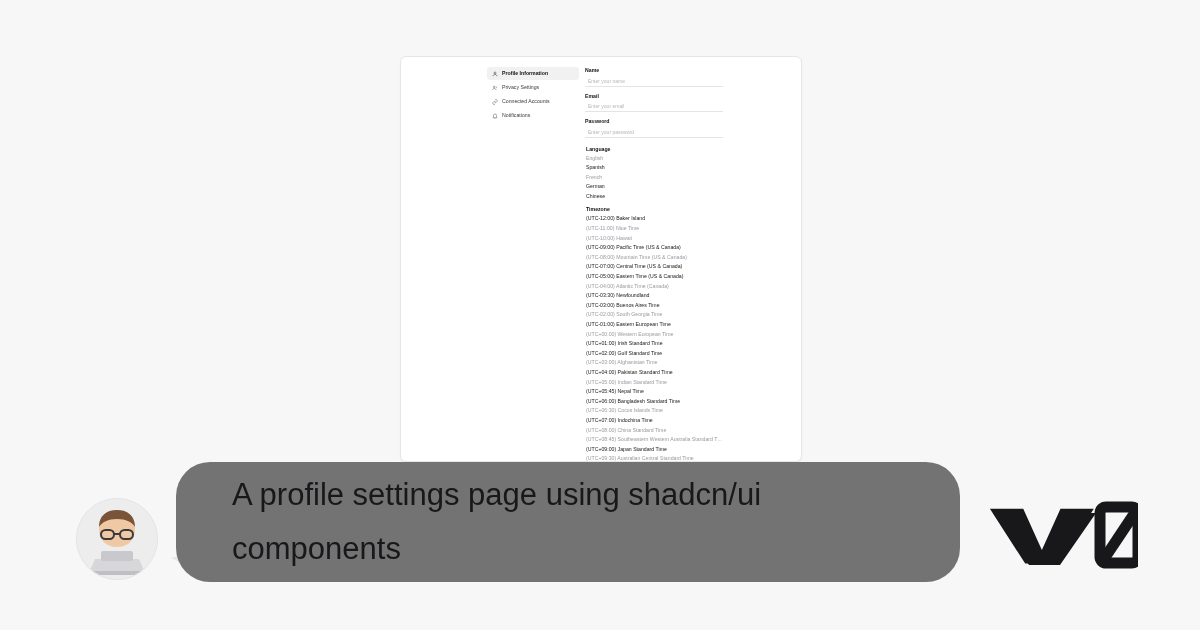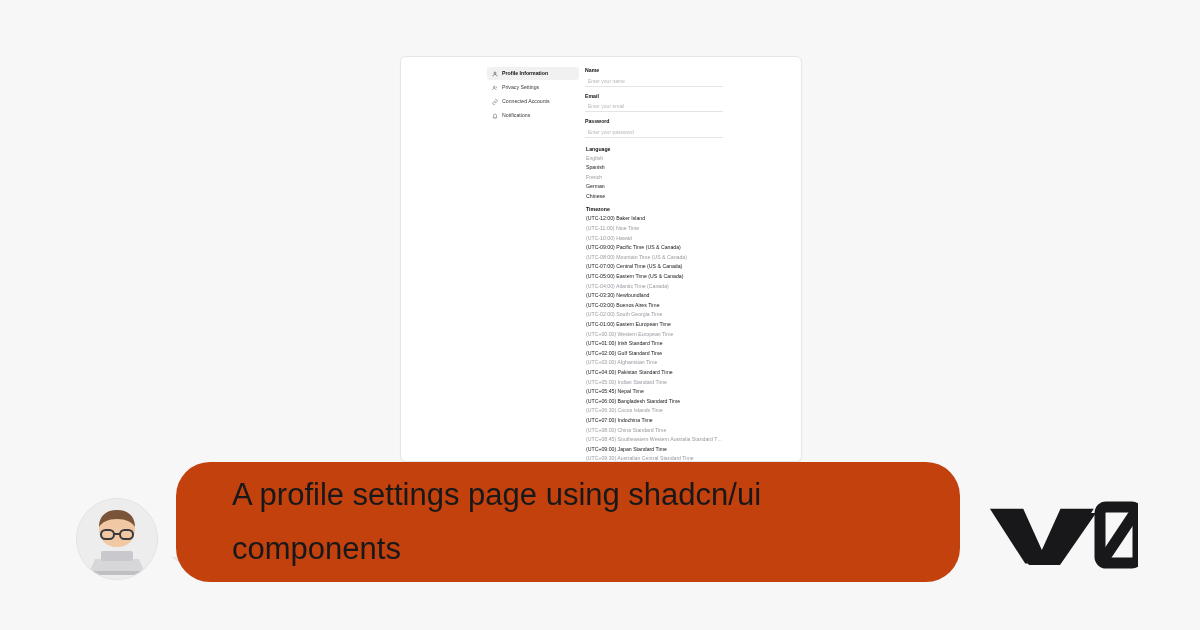--- a/index.html
+++ b/index.html
@@ -127,21 +127,21 @@
     overflow: hidden;
   }
   .avatar svg { display: block; }
 
   .bubble {
     position: absolute;
     left: 176px;
     top: 462px;
     width: 784px;
     height: 120px;
-    background: #c2410c;
+    background: #737373;
     border-radius: 34px;
     display: flex;
     align-items: center;
     padding: 0 56px;
     box-sizing: border-box;
   }
   .bubble-tail {
     position: absolute;
     left: 172px;
     top: 556px;

